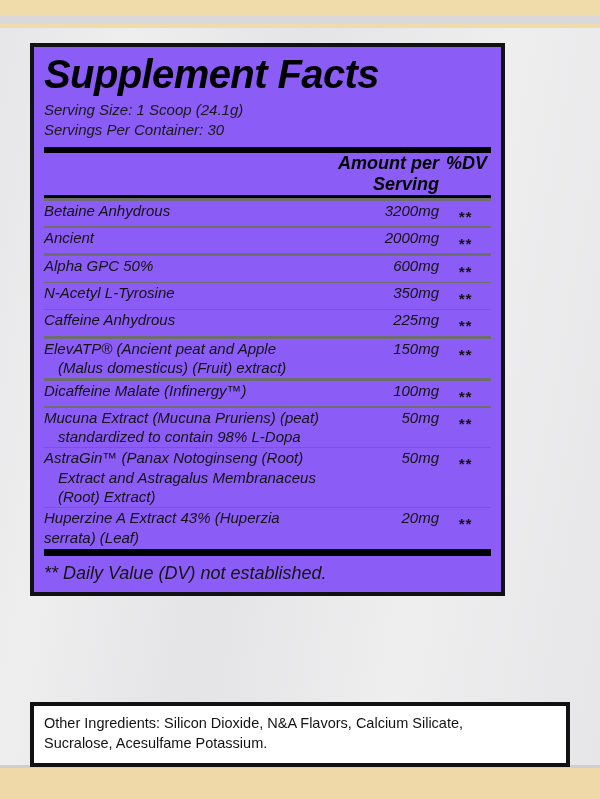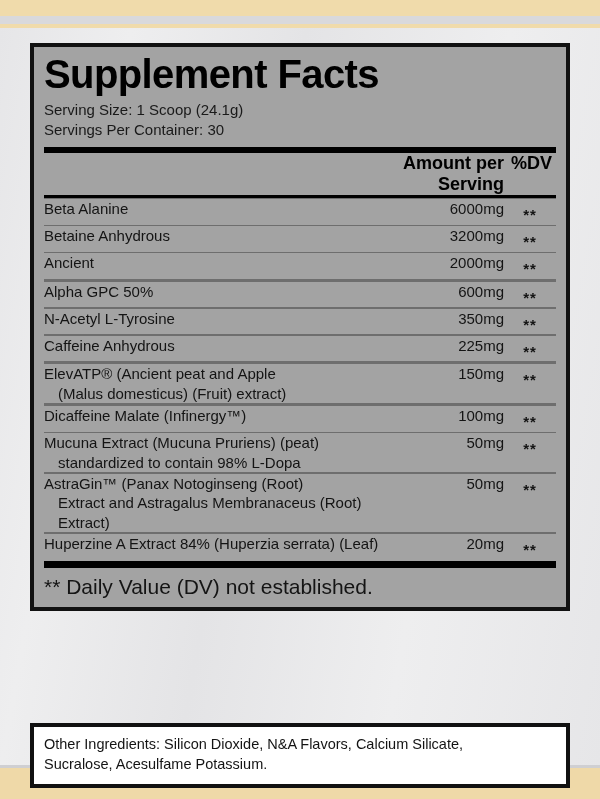--- a/index.html
+++ b/index.html
@@ -33,25 +33,26 @@
     left: 0; top: 28px;
     width: 600px; height: 740px;
     background: linear-gradient(100deg,#e6e6e8 0%,#eeeeef 18%,#e4e4e6 42%,#eeeeef 70%,#e6e6e8 100%);
   }
 
   
   .label-panel {
     position: absolute;
     left: 30px;
     top: 43px;
-    width: 540px;
+    width: 475px;
     box-sizing: border-box;
-    background: #a3a3a3;
+    background: #8b5cf6;
     border: 4px solid #111111;
     padding: 0;
+    font-style: italic;
   }
 
   .panel-inner {
     padding: 6px 10px 0 10px;
   }
 
   .facts-title {
     font-size: 40px;
     font-weight: bold;
     line-height: 0.98;
@@ -116,21 +117,21 @@
     padding-left: 14px;
   }
 
   .sep-row td { padding: 0; }
   .sep-row .sep {
     height: 1.5px;
     background: #6e6e6e;
   }
 
   .dv-note {
-    font-size: 21px;
+    font-size: 18px;
     color: #141414;
     padding: 7px 0 8px 0;
   }
 
   .thickbar {
     height: 7px;
     background: #000;
     margin-top: 2px;
   }
 
@@ -193,25 +194,20 @@
         <col class="col-name">
         <col class="col-amount">
         <col class="col-dv">
       </colgroup>
       <tbody id="ingredients-body">
           <tr class="sep-row">
             <td colspan="3">
               <div class="sep"></div>
             </td>
           </tr>
-          <tr class="ing-row">
-            <td class="ing-name"><span>Beta Alanine</span></td>
-            <td class="ing-amount">6000mg</td>
-            <td class="ing-dv">**</td>
-          </tr>
           <tr class="sep-row">
             <td colspan="3">
               <div class="sep"></div>
             </td>
           </tr>
           <tr class="ing-row">
             <td class="ing-name"><span>Betaine Anhydrous</span></td>
             <td class="ing-amount">3200mg</td>
             <td class="ing-dv">**</td>
           </tr>
@@ -309,30 +305,30 @@
             <td class="ing-name"><span>AstraGin™ (Panax Notoginseng (Root)</span><span class="cont-line">Extract and Astragalus Membranaceus (Root) Extract)</span></td>
             <td class="ing-amount">50mg</td>
             <td class="ing-dv">**</td>
           </tr>
           <tr class="sep-row">
             <td colspan="3">
               <div class="sep"></div>
             </td>
           </tr>
           <tr class="ing-row">
-            <td class="ing-name"><span>Huperzine A Extract 84% (Huperzia serrata) (Leaf)</span></td>
+            <td class="ing-name"><span>Huperzine A Extract 43% (Huperzia serrata) (Leaf)</span></td>
             <td class="ing-amount">20mg</td>
             <td class="ing-dv">**</td>
           </tr>
         </tbody>
     </table>
 
     <div class="thickbar"></div>
 
     <div class="dv-note">** Daily Value (DV) not established.</div>
 
   </div>
 </div>
 
-<div class="other-box" id="other-box" style="top: 702px; margin-top: 21px;">
+<div class="other-box" id="other-box" style="top: 702px;">
   <div class="other-text">Other Ingredients: Silicon Dioxide, N&amp;A Flavors, Calcium Silicate,</div>
   <div class="other-text">Sucralose, Acesulfame Potassium.</div>
 </div>
 
 </body></html>

